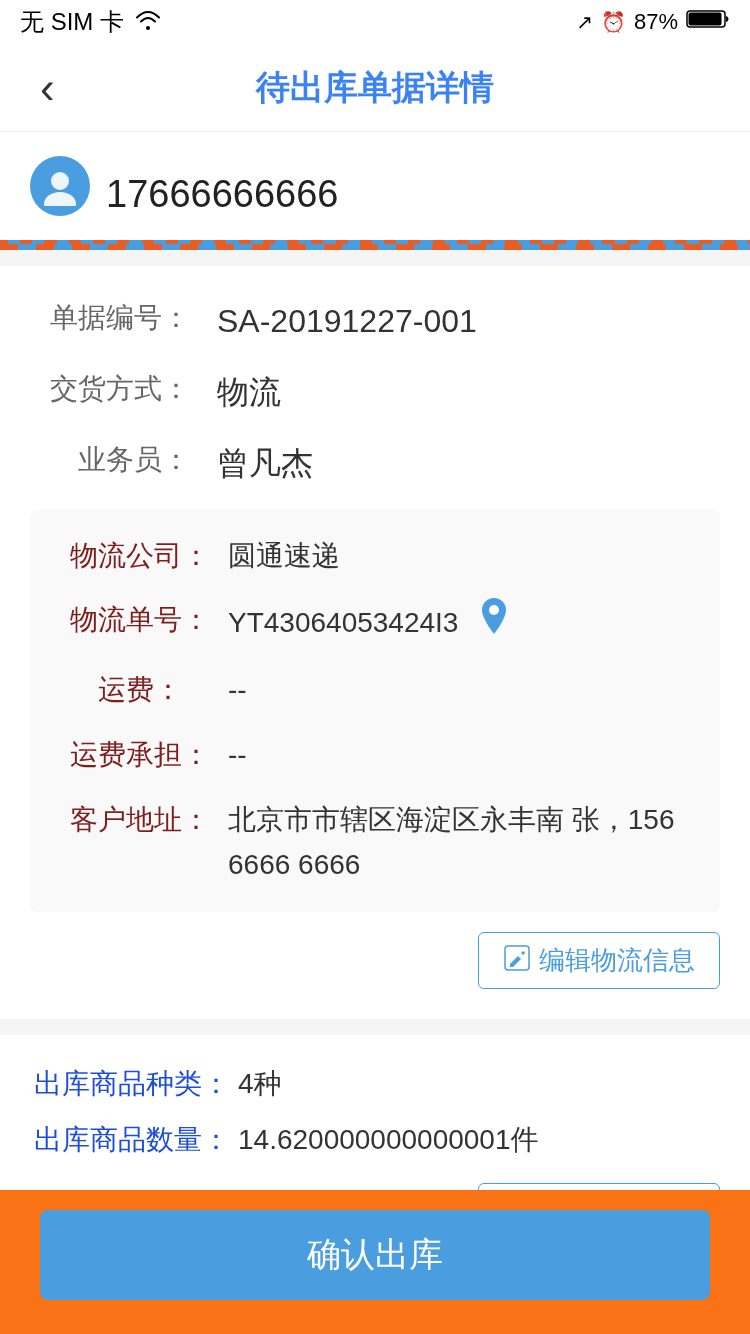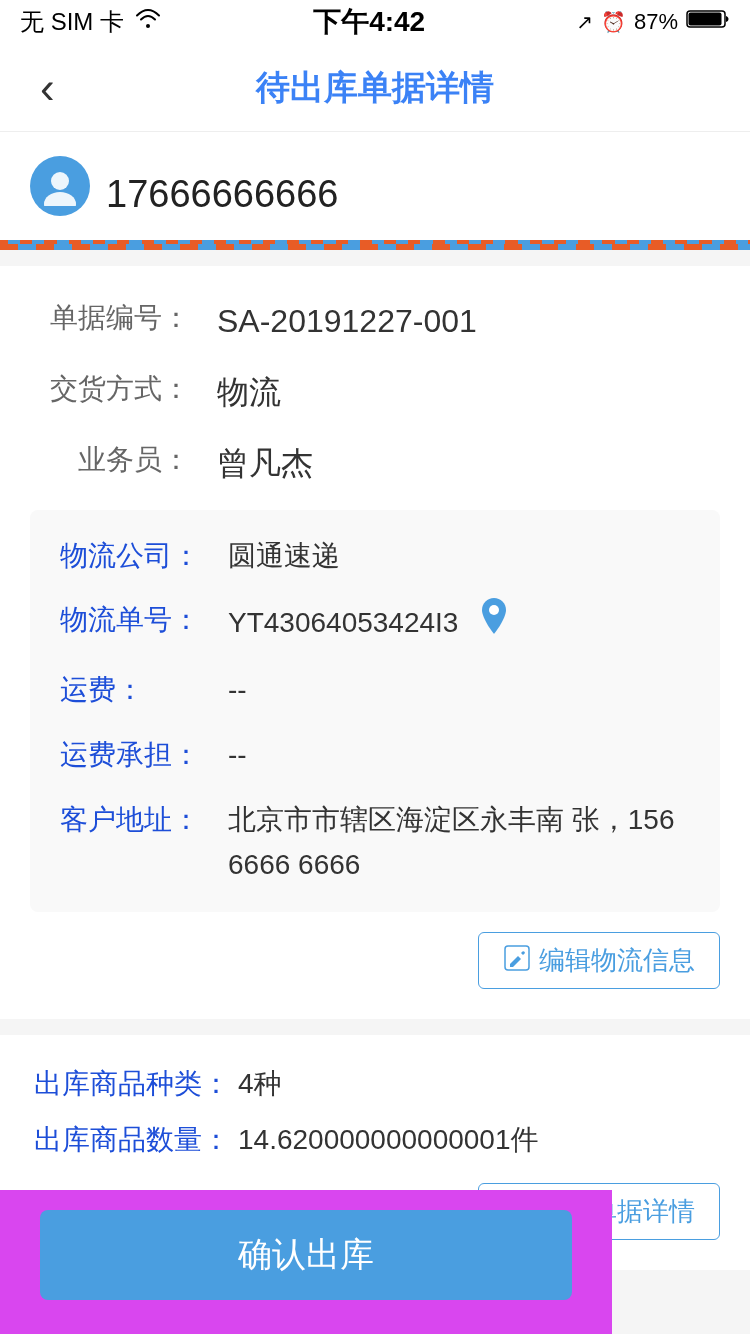--- a/index.html
+++ b/index.html
@@ -17,21 +17,21 @@
     .status-bar {
       height: 44px;
       background: #fff;
       display: flex;
       align-items: center;
       justify-content: space-between;
       padding: 0 20px;
       font-size: 24px;
       color: #000;
     }
-    .status-left { display: flex; gap: 10px; }
+    .status-left { display: flex; align-items: center; gap: 10px; }
     .status-right { display: flex; align-items: center; gap: 8px; font-size: 22px; }
 
     
     .nav-bar {
       height: 88px;
       background: #fff;
       display: flex;
       align-items: center;
       padding: 0 30px;
       position: relative;
@@ -127,23 +127,23 @@
     }
 
     .logistics-row {
       display: flex;
       align-items: flex-start;
       margin-bottom: 20px;
       line-height: 1.6;
     }
     .logistics-row:last-child { margin-bottom: 0; }
     .logistics-label {
-      color: #1d4ed8;
+      color: #7f1d1d;
       min-width: 160px;
-      text-align: left;
+      text-align: center;
       flex-shrink: 0;
       font-size: 28px;
     }
     .logistics-value {
       color: #333;
       font-size: 28px;
       flex: 1;
       padding-left: 8px;
     }
     .logistics-value.with-icon {
@@ -216,23 +216,23 @@
     
     .bottom-spacer {
       height: 200px;
     }
 
     
     .confirm-btn-container {
       position: fixed;
       bottom: 0;
       left: 0;
-      width: 612px;
+      width: 750px;
       padding: 20px 40px 34px;
-      background: #d946ef;
+      background: #f97316;
     }
     .confirm-btn {
       width: 100%;
       height: 90px;
       background: #4a9ee0;
       border-radius: 8px;
       color: #fff;
       font-size: 34px;
       font-weight: 500;
       border: none;
@@ -249,21 +249,20 @@
   <div class="status-left">
     <span>无 SIM 卡</span>
     <span>
       <svg width="28" height="20" viewBox="0 0 28 20" fill="none">
         <path d="M14 16a2 2 0 1 1 0 4 2 2 0 0 1 0-4z" fill="#000"></path>
         <path d="M7 11.5C9.1 9.4 11.9 8 14 8s4.9 1.4 7 3.5" stroke="#000" stroke-width="2" fill="none" stroke-linecap="round"></path>
         <path d="M3 7.5C6.3 4.2 10 2 14 2s7.7 2.2 11 5.5" stroke="#000" stroke-width="2" fill="none" stroke-linecap="round"></path>
       </svg>
     </span>
   </div>
-  <div class="status-center" style="font-size:28px;font-weight:600;">下午4:42</div>
   <div class="status-right">
     <span style="font-size:20px;">↗</span>
     <span style="font-size:20px;">⏰</span>
     <span>87%</span>
     <span>
       <svg width="44" height="22" viewBox="0 0 44 22">
         <rect x="1" y="3" width="38" height="16" rx="3" stroke="#000" stroke-width="1.5" fill="none"></rect>
         <rect x="2.5" y="4.5" width="33" height="13" rx="2" fill="#000"></rect>
         <path d="M40 8v6c1.5-0.5 2.5-1.5 2.5-3s-1-2.5-2.5-3z" fill="#000"></path>
       </svg>

